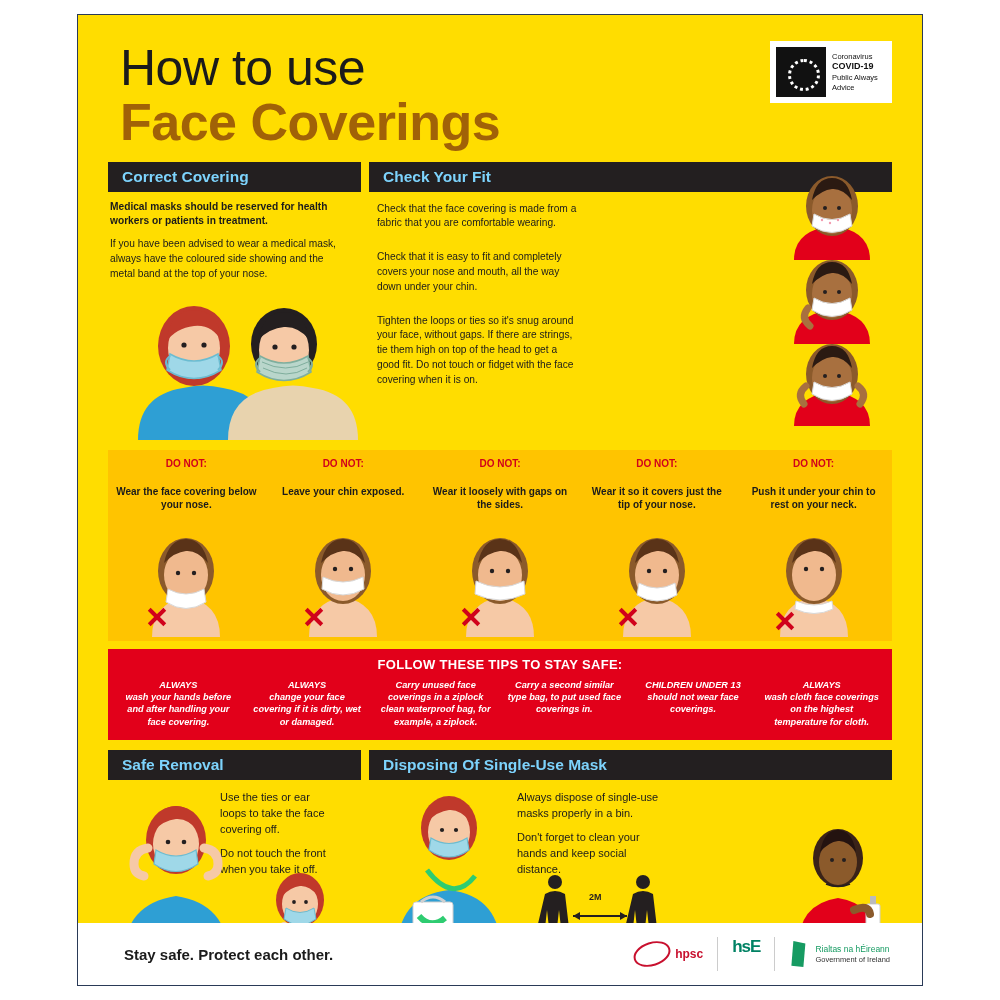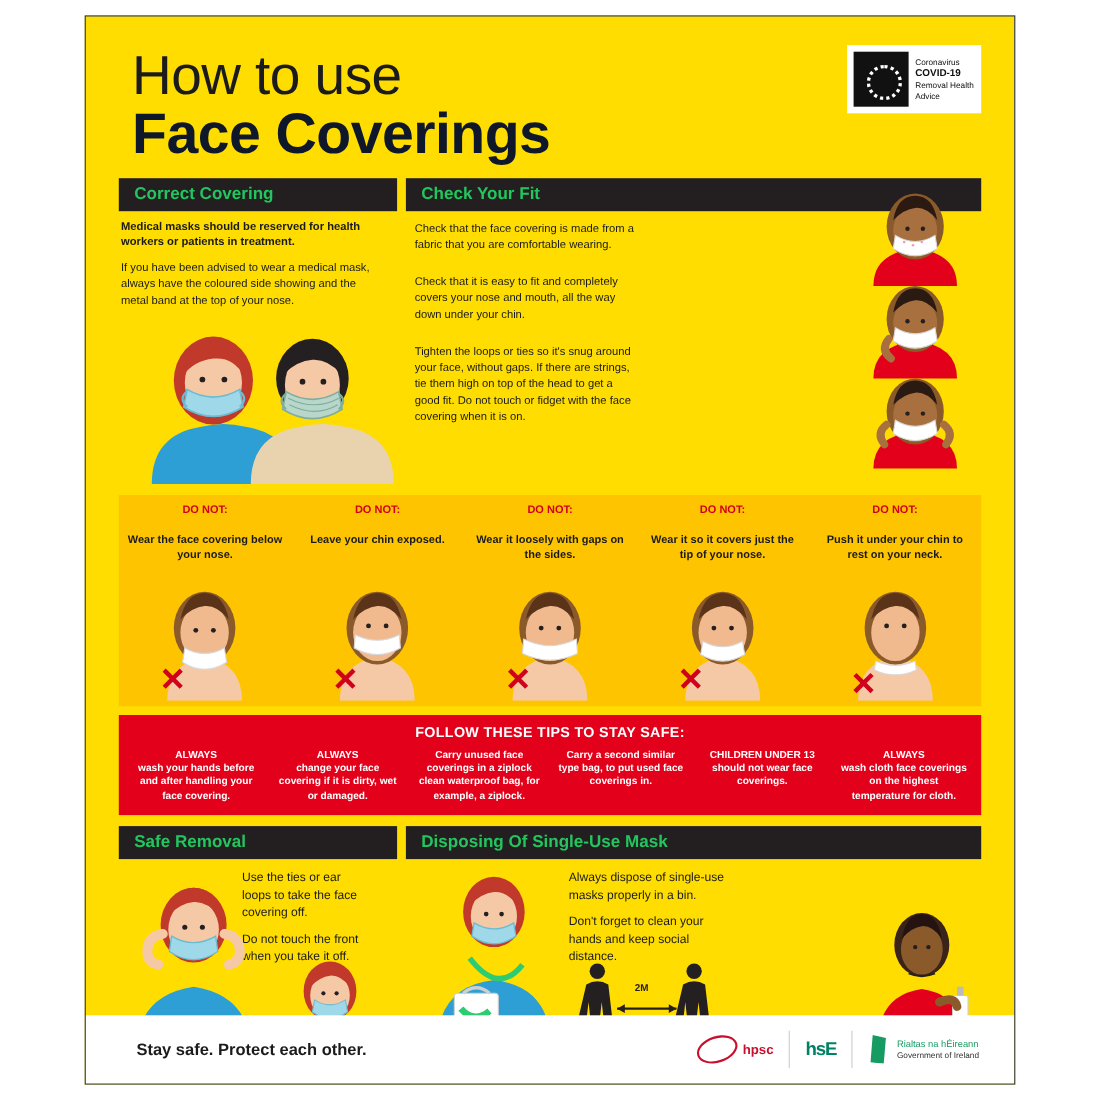--- a/index.html
+++ b/index.html
@@ -30,21 +30,21 @@
     font-size: 50px;
     font-weight: normal;
     color: #1b1b1b;
     letter-spacing: -0.5px;
     line-height: 1.0;
     margin: 0;
   }
   .title-line2 {
     font-size: 52px;
     font-weight: bold;
-    color: #0f172a;
+    color: #a16207;
     letter-spacing: -0.5px;
     line-height: 1.05;
     margin: 2px 0 0 0;
   }
   .subtitle {
     margin-top: 16px;
     font-size: 12.5px;
     letter-spacing: 0.6px;
     color: #1b1b1b;
     font-weight: normal;
@@ -82,21 +82,21 @@
   .covid-badge .btext {
     font-size: 7.5px;
     line-height: 1.28;
     color: #111;
   }
   .covid-badge .btext .b1 { font-weight: bold; font-size: 9px; }
 
   
   .bar {
     background: #231f20;
-    color: #22c55e;
+    color: #7dd3fc;
     font-weight: bold;
     font-size: 15.5px;
     padding: 6px 0 6px 14px;
     box-sizing: border-box;
   }
 
   
   .row-top {
     display: flex;
     gap: 8px;
@@ -162,21 +162,21 @@
     color: #ffffff;
     padding: 8px 6px 12px 6px;
   }
   .tips-title {
     text-align: center;
     font-weight: bold;
     font-size: 13px;
     letter-spacing: 0.3px;
     margin-bottom: 7px;
   }
-  .tips-row { display: flex; }
+  .tips-row { display: flex; font-style: italic; }
   .tip {
     flex: 1;
     text-align: center;
     font-size: 9.2px;
     line-height: 1.35;
     font-weight: bold;
     padding: 0 7px;
     box-sizing: border-box;
   }
   .tip .cap { display: block; }
@@ -209,21 +209,20 @@
   }
   .footer-tag {
     font-size: 15px;
     font-weight: bold;
     color: #1b1b1b;
     margin-left: 14px;
   }
   .logos {
     margin-left: auto;
     display: flex;
-    align-items: center;
     gap: 14px;
   }
   .logo-hpsc {
     font-size: 12px; color: #c8102e; font-weight: bold;
     display: flex; align-items: center; gap: 4px;
   }
   .logo-hpsc .ellipse {
     width: 34px; height: 20px; border: 2px solid #c8102e;
     border-radius: 50%; transform: rotate(-18deg);
   }
@@ -244,21 +243,21 @@
 
   <div class="header">
     <div class="title-line1">How to use</div>
     <div class="title-line2">Face Coverings</div>
 
     <div class="covid-badge">
       <div class="virus"></div>
       <div class="btext">
         <div>Coronavirus</div>
         <div class="b1">COVID-19</div>
-        <div>Removal Health</div>
+        <div>Public Always</div>
         <div>Advice</div>
       </div>
     </div>
   </div>
 
   <div class="row-top">
 
     <div class="panel-left">
       <div class="bar">Correct Covering</div>
       <div class="panel-body">
@@ -505,21 +504,21 @@
     </div>
 
     <div class="panel-b-right">
       <div class="bar">Disposing Of Single-Use Mask</div>
       <div style="position:relative;height:168px;">
         <div class="small-note" style="position:absolute;left:148px;top:10px;width:150px;">
           <p>Always dispose of single-use masks properly in a bin.</p>
           <p>Don't forget to clean your hands and keep social distance.</p>
         </div>
 
-        <div style="position:absolute;left:152px;top:92px;width:140px;">
+        <div style="position:absolute;left:164px;top:92px;width:140px;">
           <svg width="140" height="62" viewBox="0 0 140 62">
             <g fill="#241f20">
               <circle cx="22" cy="10" r="7"></circle>
               <path d="M12 22 q10 -6 20 0 l4 34 h-8 l-2 -18 -2 18 h-8 l-2 -18 -2 18 h-8 z"></path>
             </g>
             <g fill="#241f20">
               <circle cx="110" cy="10" r="7"></circle>
               <path d="M100 22 q10 -6 20 0 l4 34 h-8 l-2 -18 -2 18 h-8 l-2 -18 -2 18 h-8 z"></path>
             </g>
             <line x1="40" y1="44" x2="94" y2="44" stroke="#241f20" stroke-width="2"></line>

